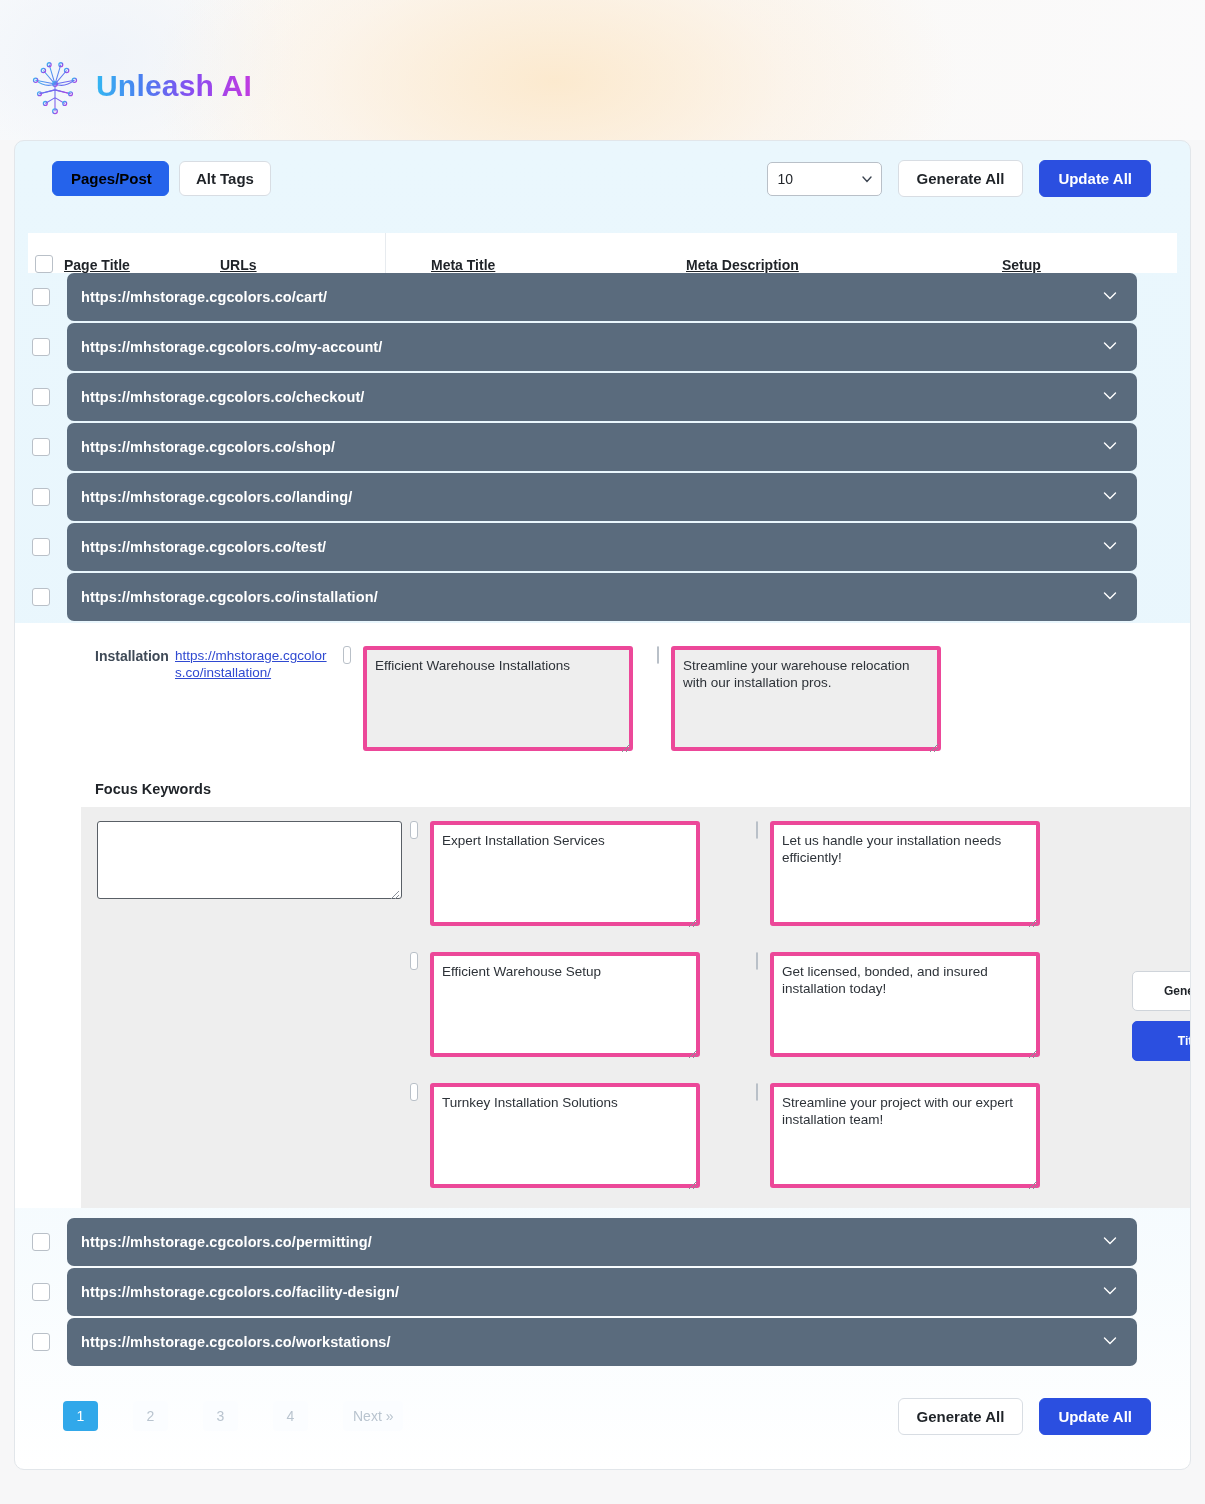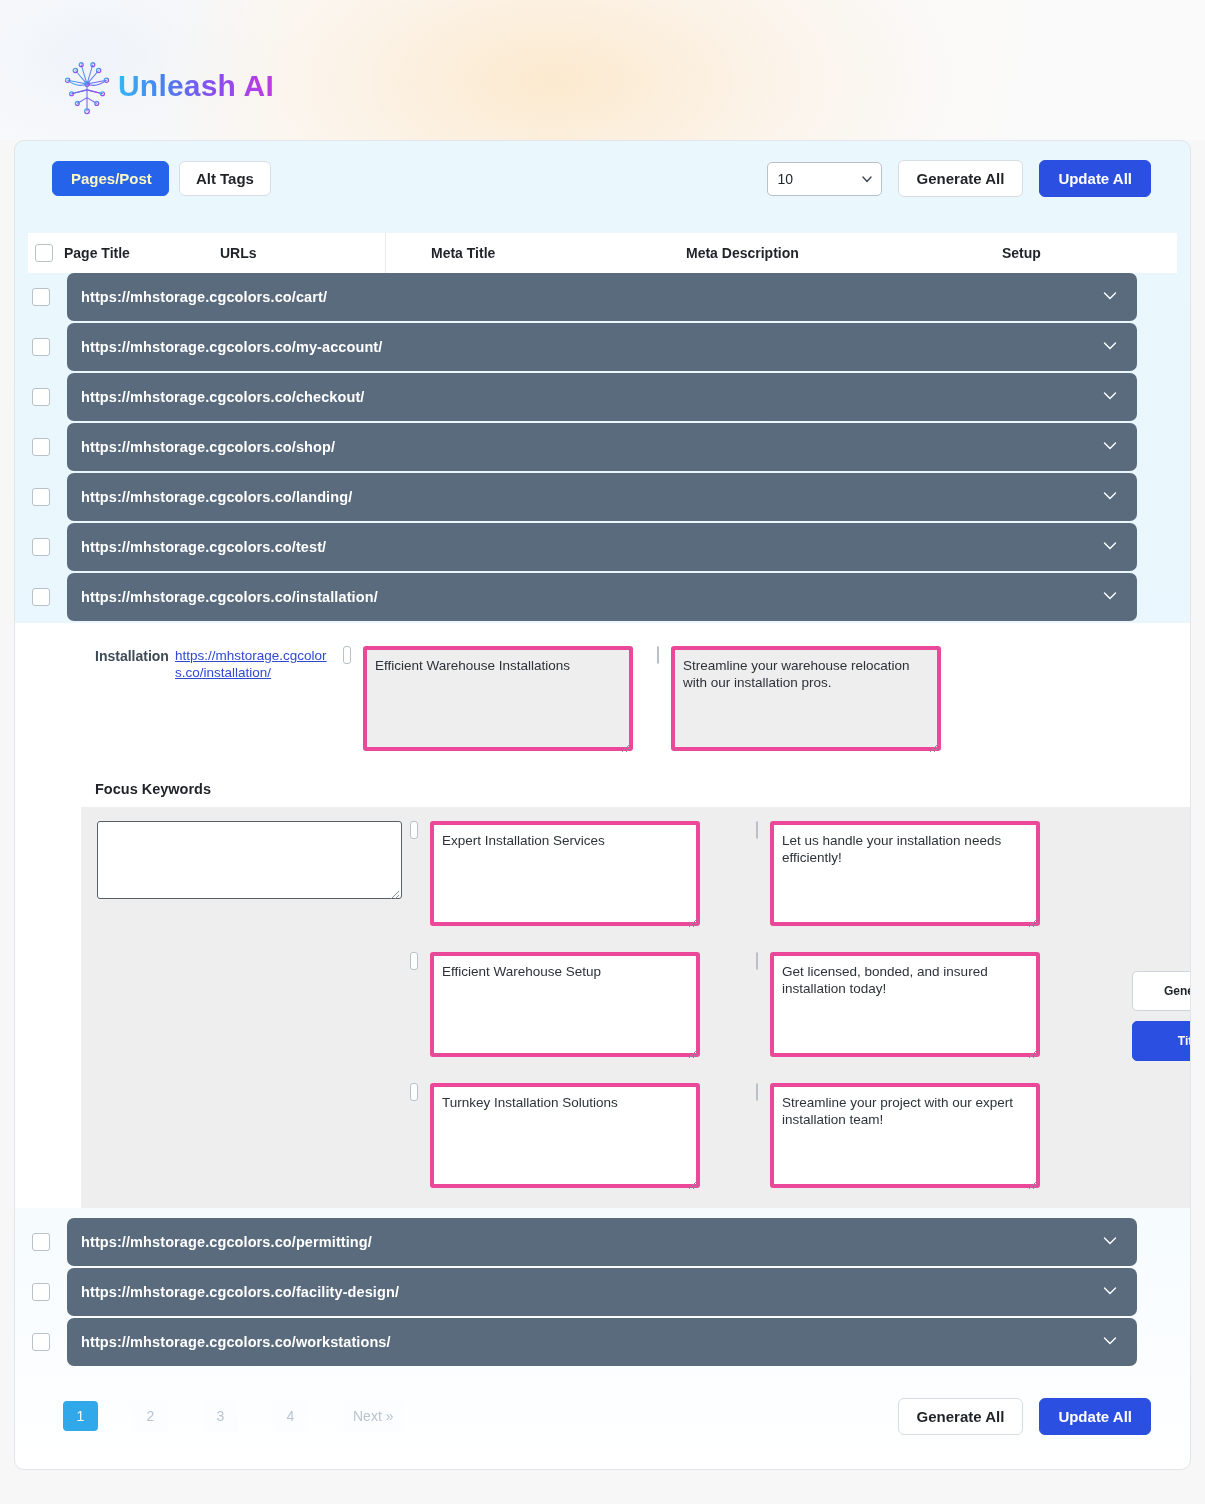--- a/index.html
+++ b/index.html
@@ -15,22 +15,22 @@
   
   .app-header{
     position:relative;
     height:140px;
     background:
       radial-gradient(ellipse 520px 260px at 46% 58%, rgba(252,231,200,.85) 0%, rgba(252,238,220,.45) 45%, rgba(250,250,251,0) 78%),
       radial-gradient(ellipse 300px 200px at 8% 40%, rgba(238,243,250,.9) 0%, rgba(250,250,251,0) 70%),
       linear-gradient(100deg,#fafbfc 0%,#fbf8f4 40%,#fafafb 100%);
   }
   .logo-wrap{
-    position:absolute; left:56px; top:55px;
-    display:flex; align-items:center; 
+    position:absolute; left:24px; top:55px;
+    display:flex; align-items:center; gap:10px;
   }
   .logo-mark{ width:62px; height:62px; display:block; }
   .logo-text{
     font-size:30px; font-weight:700; letter-spacing:.2px;
     background:linear-gradient(90deg,#34b6f2 0%,#4b7ef0 30%,#8a4cf0 62%,#c13be0 100%);
     -webkit-background-clip:text; background-clip:text;
     -webkit-text-fill-color:transparent; color:#8a4cf0;
   }
 
   
@@ -46,21 +46,21 @@
   
   .toolbar{
     position:absolute; left:0; right:0; top:0; height:92px;
   }
   .tab-group{ position:absolute; left:37px; top:20px; display:flex; gap:10px; }
   .tab{
     font-size:15px; font-weight:700; padding:9px 16px;
     border-radius:6px; border:1px solid #d8dde3; background:#fff; color:#1f2328;
     cursor:pointer; line-height:1;
   }
-  .tab.active{ background:#2563eb; border-color:#2563eb; color:#fef9c3;padding-left:18px; }
+  .tab.active{ background:#2563eb; border-color:#2563eb; color:#000000;padding-left:18px; }
 
   .toolbar-right{ position:absolute; right:39px; top:19px; display:flex; gap:16px; align-items:center; }
   .per-page{
     width:115px; height:34px; border:1px solid #b9c0c8; border-radius:5px;
     background:#fff; font-size:14px; color:#1f2328; padding:0 26px 0 10px;
     appearance:none; -webkit-appearance:none; cursor:pointer;
     font-family:"Liberation Sans", sans-serif;
   }
   .select-wrap{ position:relative; display:inline-block;padding-left:16px; }
   .select-wrap .chev{
@@ -70,22 +70,22 @@
   .btn{
     font-size:15px; font-weight:700; border-radius:6px; padding:10px 18px;
     border:1px solid #d8dde3; background:#fff; color:#1f2328; cursor:pointer; line-height:1;
     font-family:"Liberation Sans", sans-serif;
   }
   .btn-primary{ background:#2b4fe0; border-color:#2b4fe0; color:#fff; }
 
   
   .thead{
     position:absolute; left:13px; right:13px; top:92px; height:40px;
-    background:#fff; display:flex; align-items:center;
-    font-size:14px; font-weight:700; color:#1f2328;
+    background:#fff; display:flex; align-items:flex-end;
+    font-size:14px; font-weight:700; color:#1f2328;text-decoration:underline;
   }
   .thead .cbx-cell{ width:32px; display:flex; justify-content:center; }
   .th-page{ width:160px; padding-left:4px; }
   .th-urls{ width:165px; }
   .th-divider{ width:1px; height:40px; background:#e7ebef; }
   .th-meta{ width:300px; padding-left:45px; }
   .th-desc{ width:290px; padding-left:0; }
   .th-action{ flex:1; text-align:left; padding-left:26px; }
 
   

